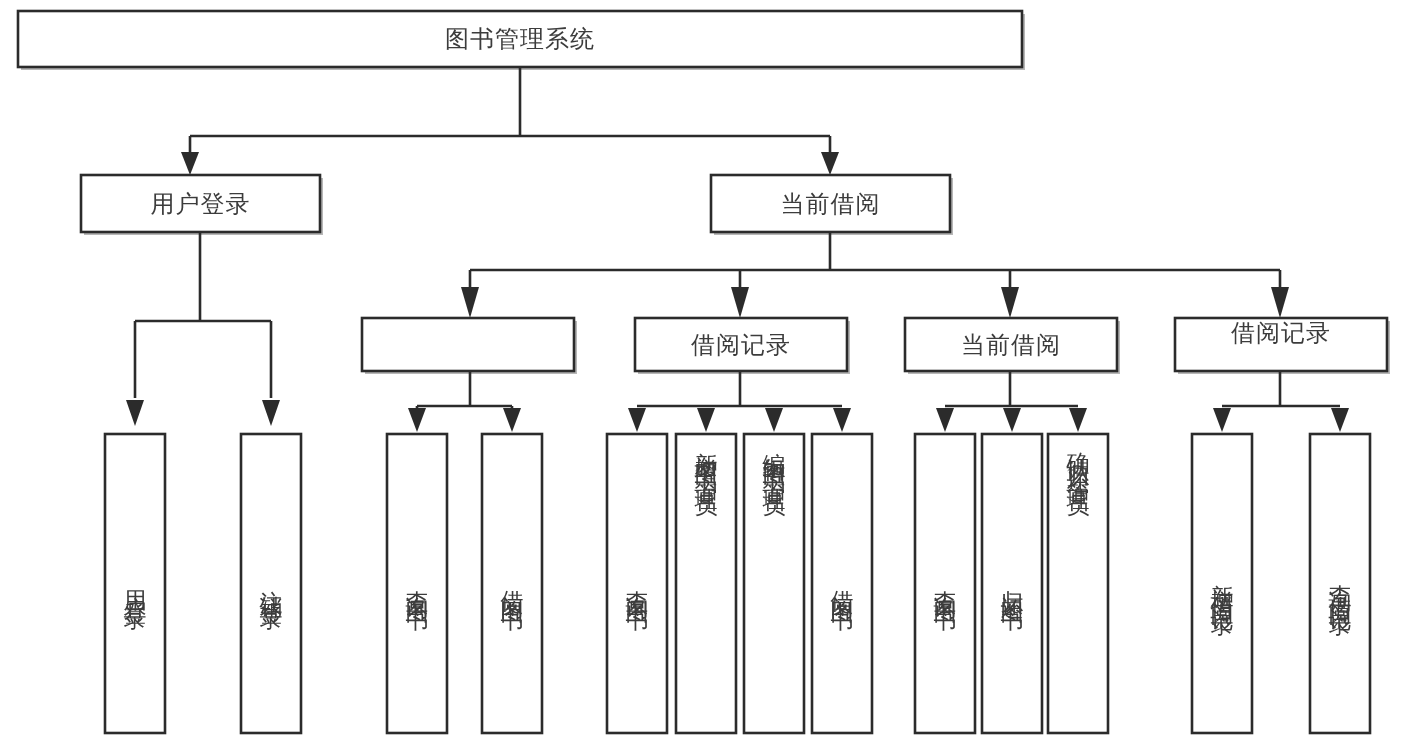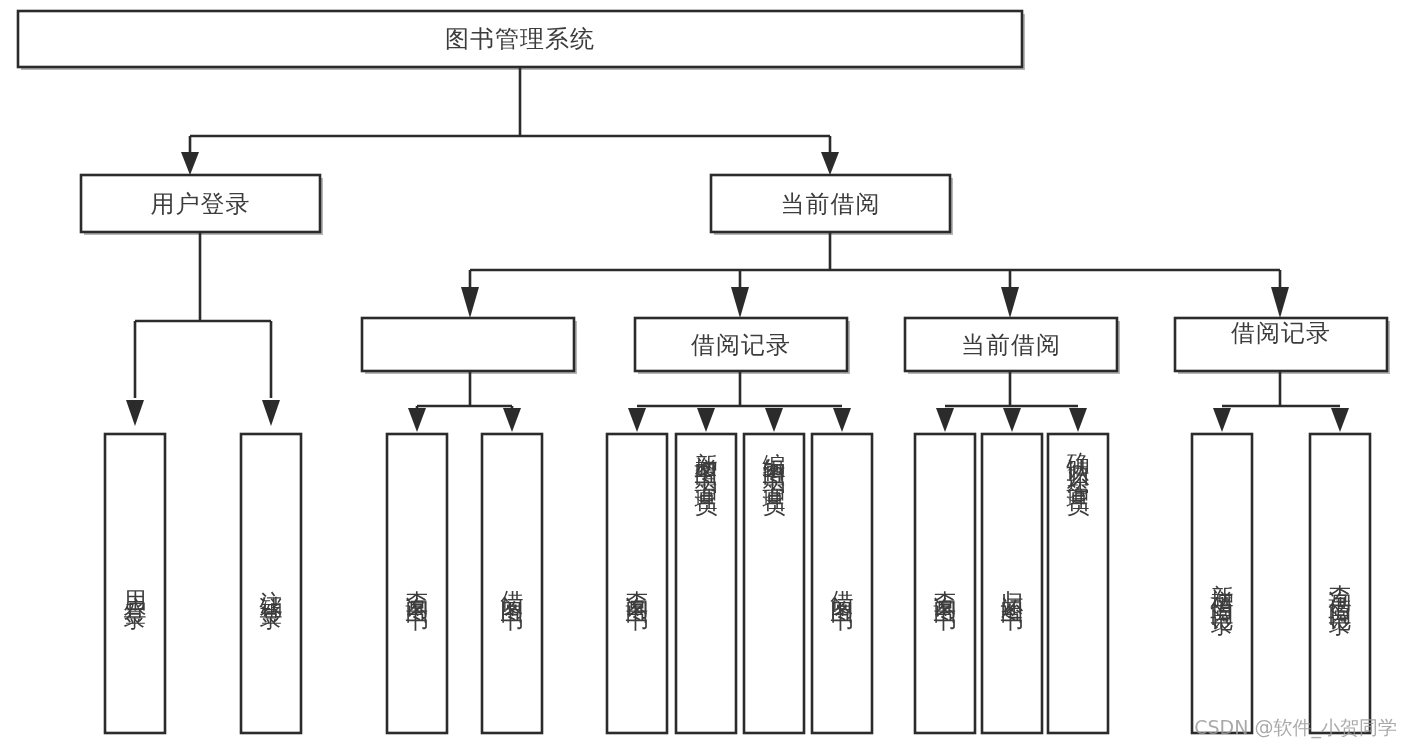--- a/index.html
+++ b/index.html
@@ -284,15 +284,14 @@
   <div class="vert-label-wrap" style="left:1048px; top:434px; width:60px; height:299px; align-items:flex-start;">
     <span class="vert-label-text">确认归还（管理员）</span>
   </div>
   <div class="vert-label-wrap" style="left:1192px; top:434px; width:60px; height:299px;">
     <span class="vert-label-text">新增借阅记录</span>
   </div>
   <div class="vert-label-wrap" style="left:1310px; top:434px; width:60px; height:299px;">
     <span class="vert-label-text">查询借阅记录</span>
   </div>
 
-  <div id="watermark">CSDN @软件_小贺同学</div>
 
 </div>
 
 </body></html>

